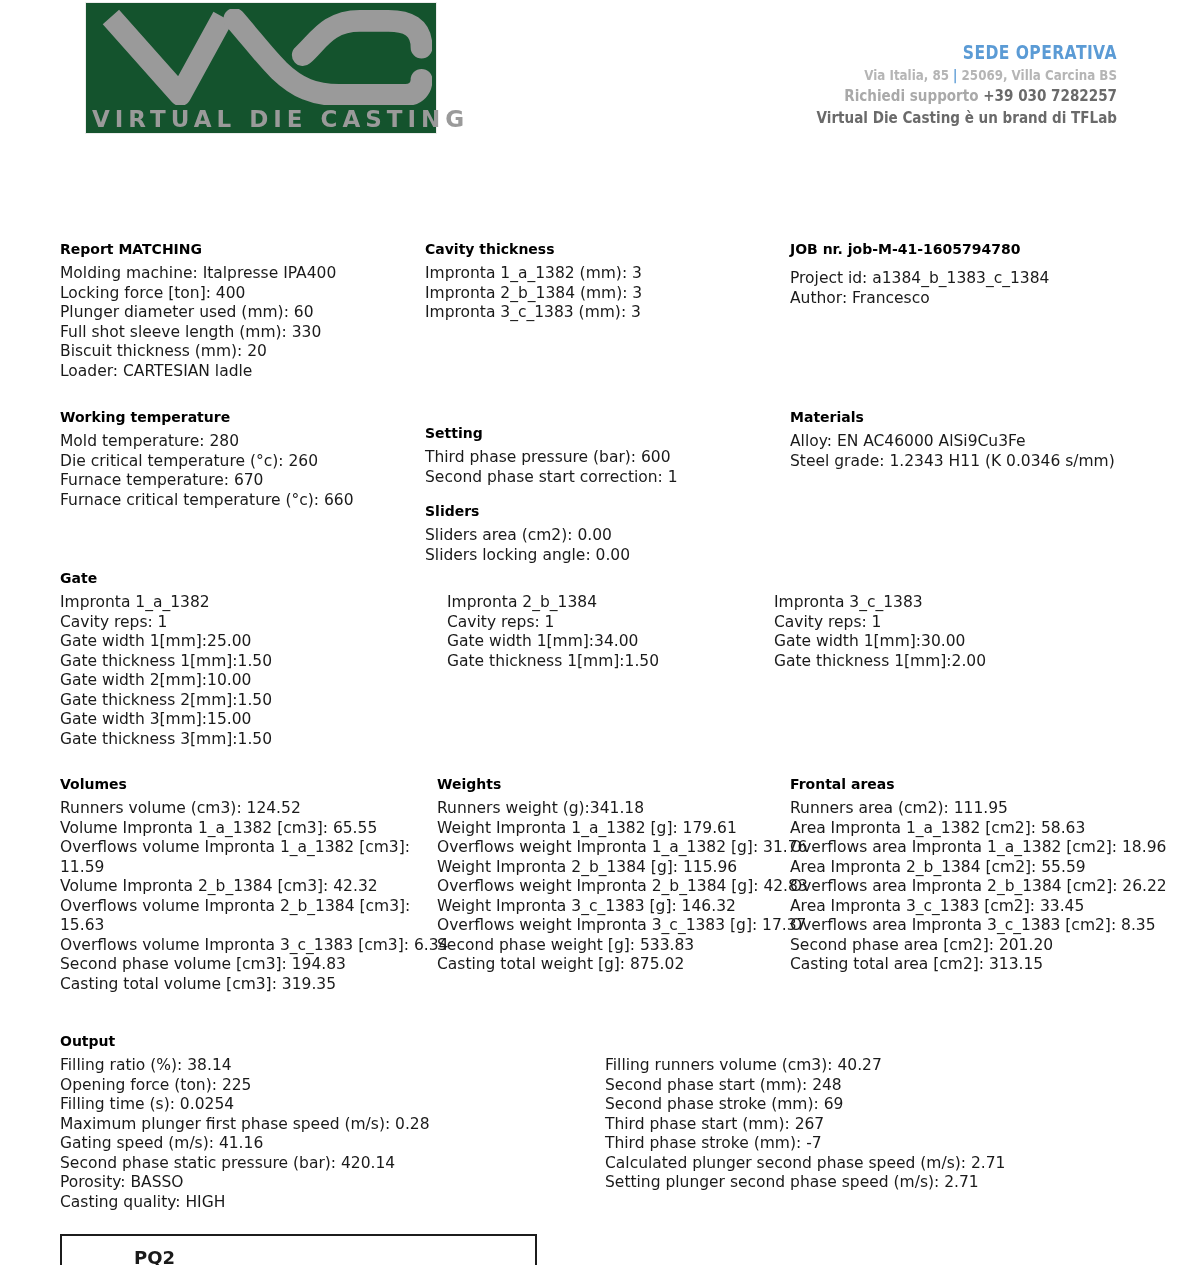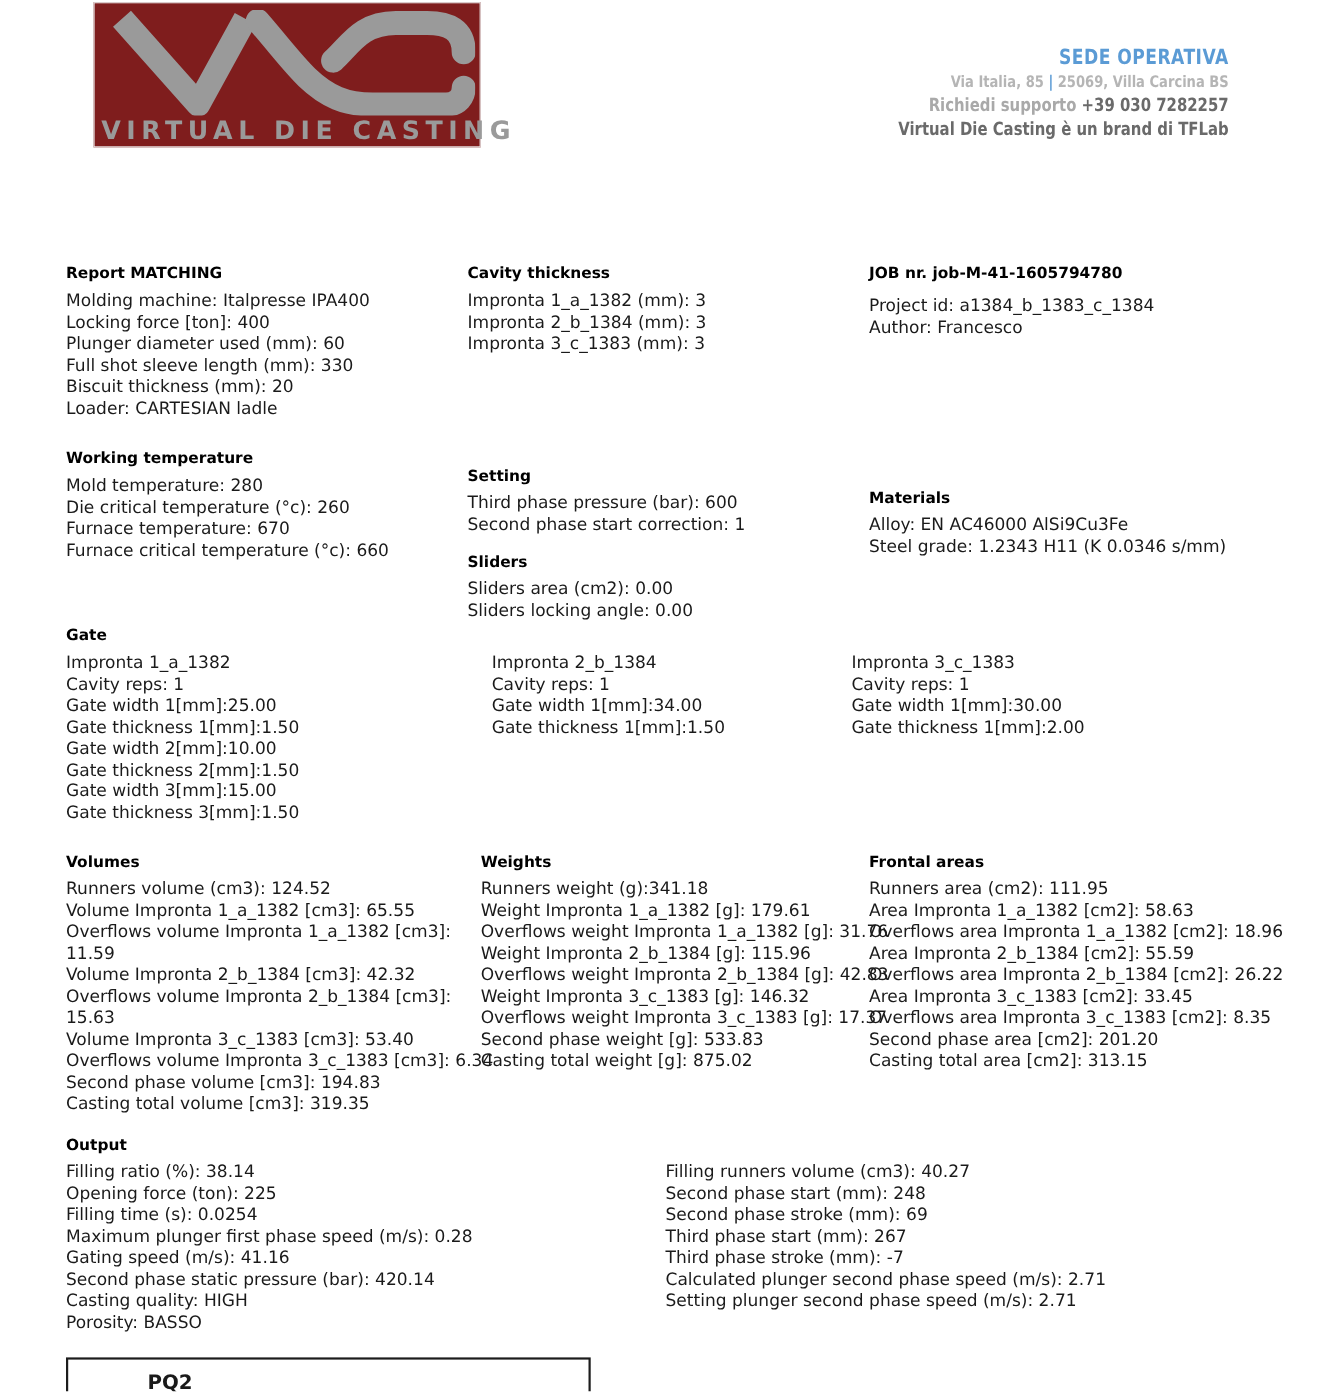--- a/index.html
+++ b/index.html
@@ -4,21 +4,21 @@
 <style>
   html,body{margin:0;padding:0;background:#fff;}
   #page{
     position:relative;width:1200px;height:1265px;background:#ffffff;
     overflow:hidden;font-family:"DejaVu Sans","Liberation Sans",sans-serif;
     color:#1a1a1a;
   }
   
   .logo-box{
     position:absolute;left:85px;top:2px;width:352px;height:132px;
-    border:1px solid #ececec;background:#7f1d1d;box-sizing:border-box;
+    border:1px solid #ececec;background:#14532d;box-sizing:border-box;
   }
   .logo-mark{position:absolute;left:4px;top:6px;width:342px;height:96px;}
   .logo-text{
     position:absolute;left:6px;top:103px;width:340px;
     font-size:23px;font-weight:bold;color:#9a9a9a;letter-spacing:5px;
     white-space:nowrap;
   }
   .office{
     position:absolute;right:83px;top:40px;width:420px;text-align:right;
     transform:scaleX(0.82);transform-origin:100% 0;white-space:nowrap;
@@ -108,21 +108,21 @@
         <div class="line">Second phase start correction: 1</div>
       </div>
     <div class="sliders-block">
       <div class="sec-title">Sliders</div>
       <div>
           <div class="line">Sliders area (cm2): 0.00</div>
           <div class="line">Sliders locking angle: 0.00</div>
         </div>
     </div>
   </div>
-  <div class="section" style="left:790px;top:406px;width:410px;margin-top:36px;">
+  <div class="section" style="left:790px;top:406px;width:410px;">
     <div class="sec-title">Materials</div>
     <div>
         <div class="line">Alloy: EN AC46000 AlSi9Cu3Fe</div>
         <div class="line">Steel grade: 1.2343 H11 (K 0.0346 s/mm)</div>
       </div>
   </div>
 
   <div class="section" style="left:60px;top:567px;width:360px;">
     <div class="sec-title">Gate</div>
   </div>
@@ -158,21 +158,20 @@
   <div class="section" style="left:60px;top:773px;width:375px;">
     <div class="sec-title">Volumes</div>
     <div>
         <div class="line">Runners volume (cm3): 124.52</div>
         <div class="line">Volume Impronta 1_a_1382 [cm3]: 65.55</div>
         <div class="line">Overflows volume Impronta 1_a_1382 [cm3]:</div>
         <div class="line">11.59</div>
         <div class="line">Volume Impronta 2_b_1384 [cm3]: 42.32</div>
         <div class="line">Overflows volume Impronta 2_b_1384 [cm3]:</div>
         <div class="line">15.63</div>
-        <div class="line">Volume Impronta 3_c_1383 [cm3]: 53.40</div>
         <div class="line">Overflows volume Impronta 3_c_1383 [cm3]: 6.34</div>
         <div class="line">Second phase volume [cm3]: 194.83</div>
         <div class="line">Casting total volume [cm3]: 319.35</div>
       </div>
   </div>
   <div class="section" style="left:437px;top:773px;width:352px;">
     <div class="sec-title">Weights</div>
     <div>
         <div class="line">Runners weight (g):341.18</div>
         <div class="line">Weight Impronta 1_a_1382 [g]: 179.61</div>
@@ -204,22 +203,22 @@
     <div class="sec-title">Output</div>
   </div>
   <div class="section" style="left:60px;top:1056px;width:500px;">
     <div>
         <div class="line">Filling ratio (%): 38.14</div>
         <div class="line">Opening force (ton): 225</div>
         <div class="line">Filling time (s): 0.0254</div>
         <div class="line">Maximum plunger first phase speed (m/s): 0.28</div>
         <div class="line">Gating speed (m/s): 41.16</div>
         <div class="line">Second phase static pressure (bar): 420.14</div>
+        <div class="line">Porosity: BASSO</div>
         <div class="line">Casting quality: HIGH</div>
-        <div class="line">Porosity: BASSO</div>
       </div>
   </div>
   <div class="section" style="left:605px;top:1056px;width:500px;">
     <div>
         <div class="line">Filling runners volume (cm3): 40.27</div>
         <div class="line">Second phase start (mm): 248</div>
         <div class="line">Second phase stroke (mm): 69</div>
         <div class="line">Third phase start (mm): 267</div>
         <div class="line">Third phase stroke (mm): -7</div>
         <div class="line">Calculated plunger second phase speed (m/s): 2.71</div>

